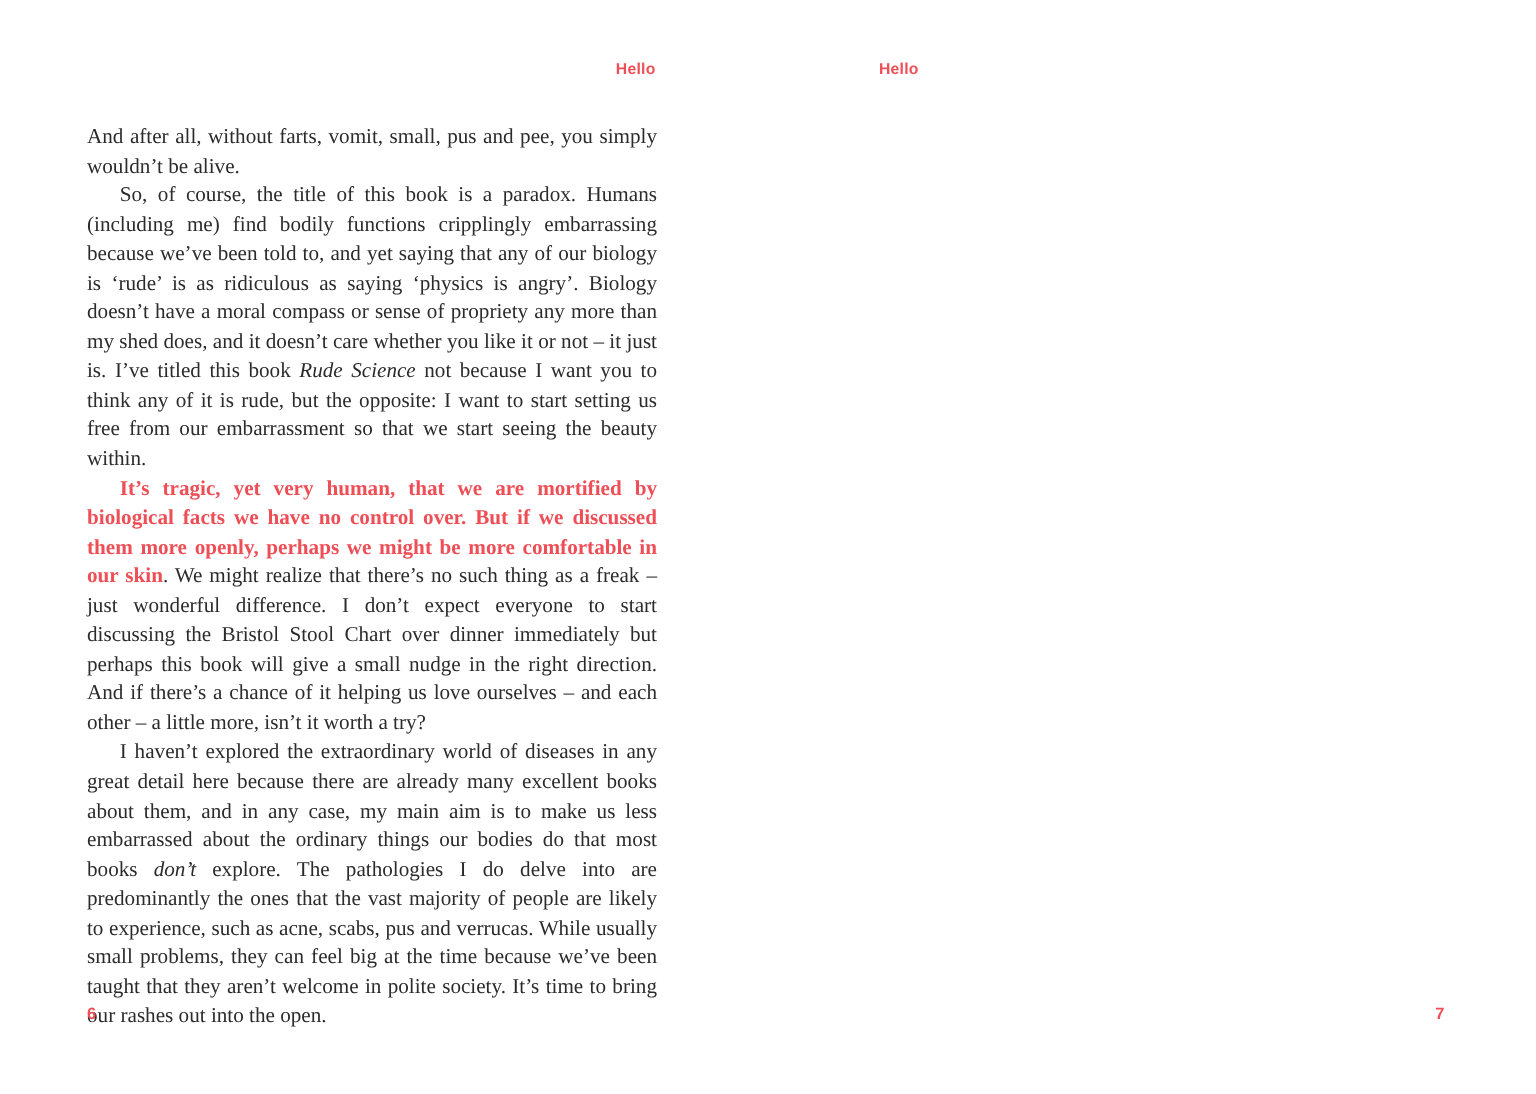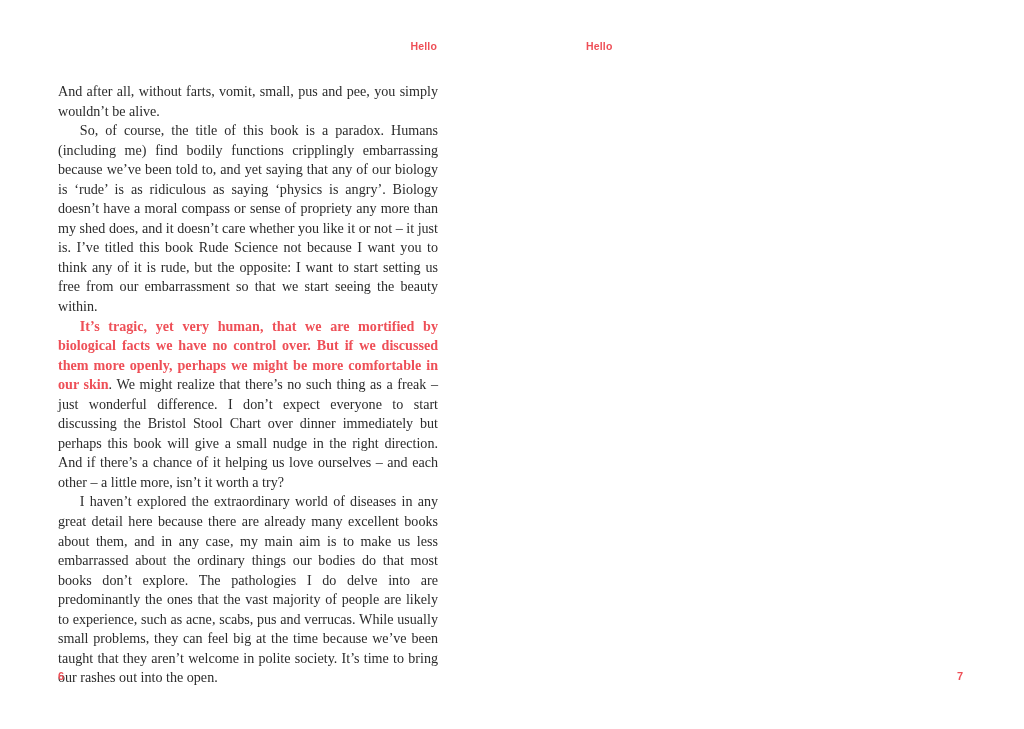--- a/index.html
+++ b/index.html
@@ -61,21 +61,21 @@
     text-indent: 0;
     hyphens: none;
   }
   p.body + p.body { text-indent: 1.55em; }
 
   .hl {
     color: #ee4f57;
     font-weight: bold;
     margin-top: 28px;
   }
-  .ital { }
+  .ital { font-style: italic; }
 
   
   .folio {
     position: absolute;
     bottom: 47px;
     font-family: "Liberation Sans", "DejaVu Sans", sans-serif;
     font-weight: bold;
     font-size: 11px;
     color: #ee4f57;
   }

